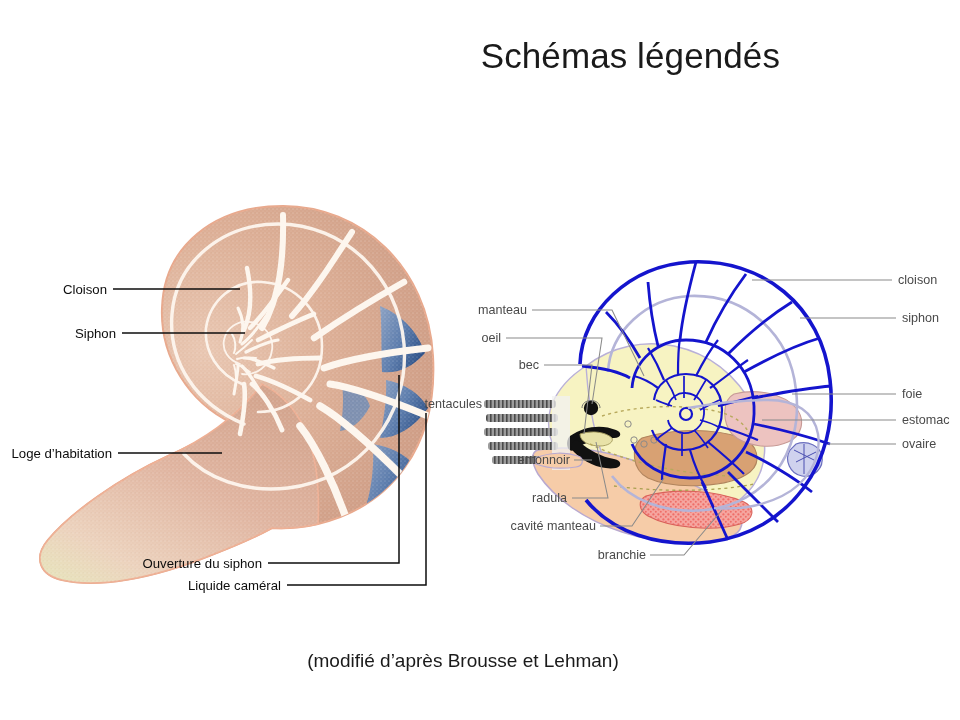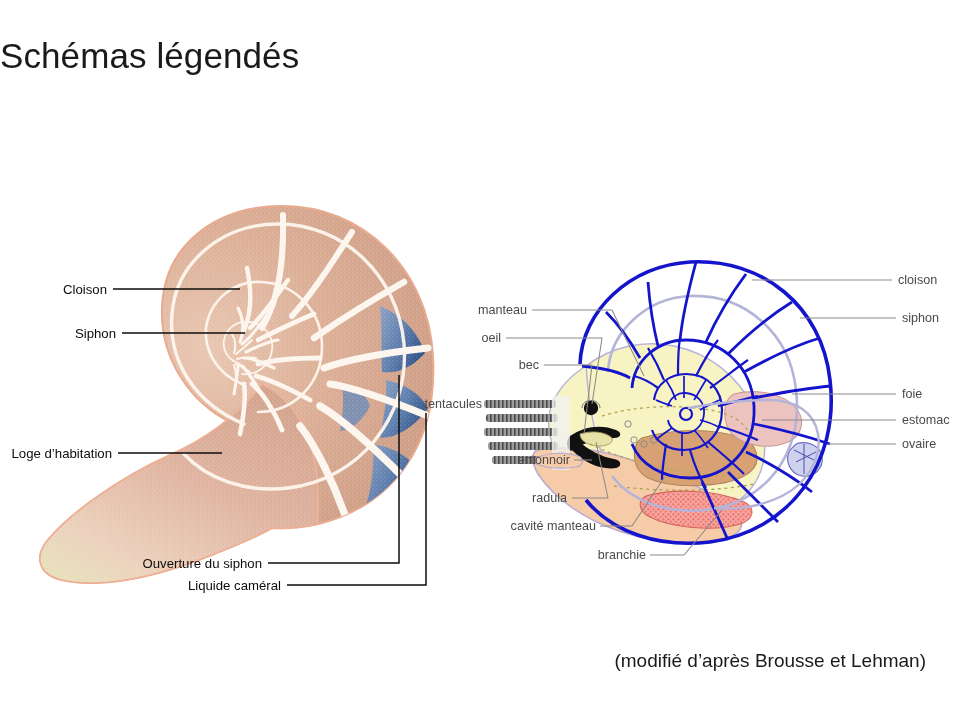--- a/index.html
+++ b/index.html
@@ -14,36 +14,36 @@
     overflow: hidden;
     font-family: "Liberation Sans", sans-serif;
   }
 
   
   #title-block {
     position: absolute;
     left: 0;
     top: 34px;
     width: 780px;
-    text-align: left;
+    text-align: right;
     color: #1a1a1a;
     font-size: 35px;
     line-height: 1.25;
     font-weight: 400;
     letter-spacing: 0.1px;
   }
   #title-block .title-line { display: block; white-space: nowrap; }
 
   
   #caption {
     position: absolute;
     left: 0;
     top: 650px;
     width: 926px;
-    text-align: right;
+    text-align: center;
     color: #1a1a1a;
     font-size: 19px;
     font-weight: 400;
   }
 
   
   #figure-left {
     position: absolute;
     left: 0px;
     top: 188px;

